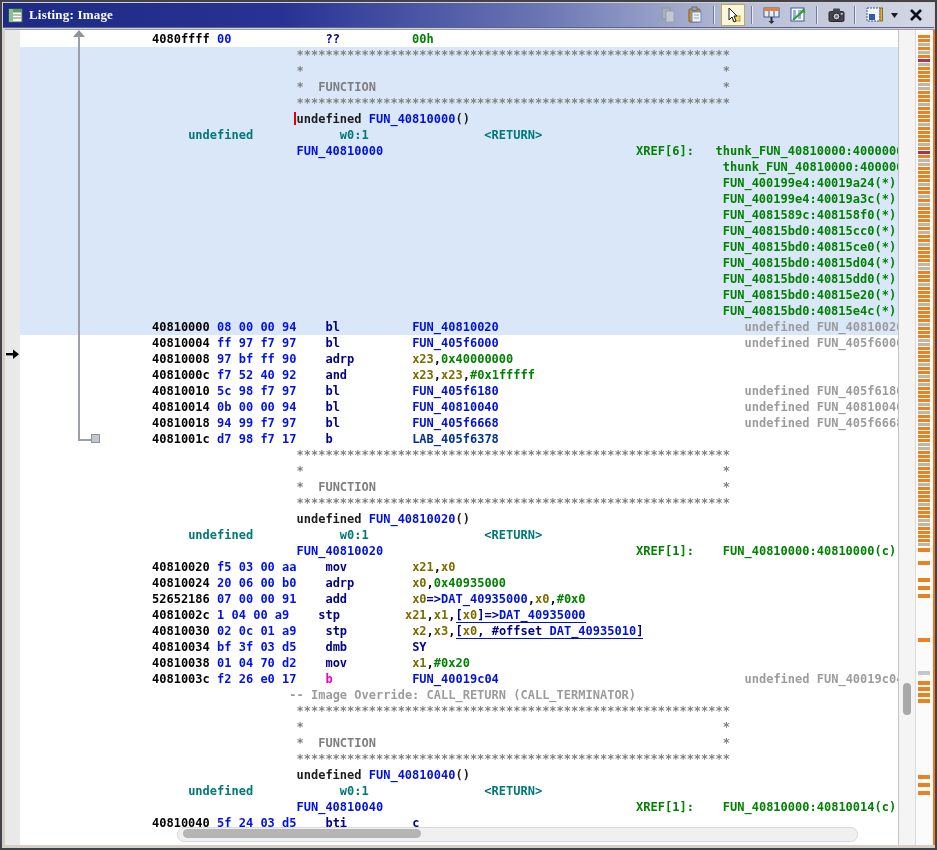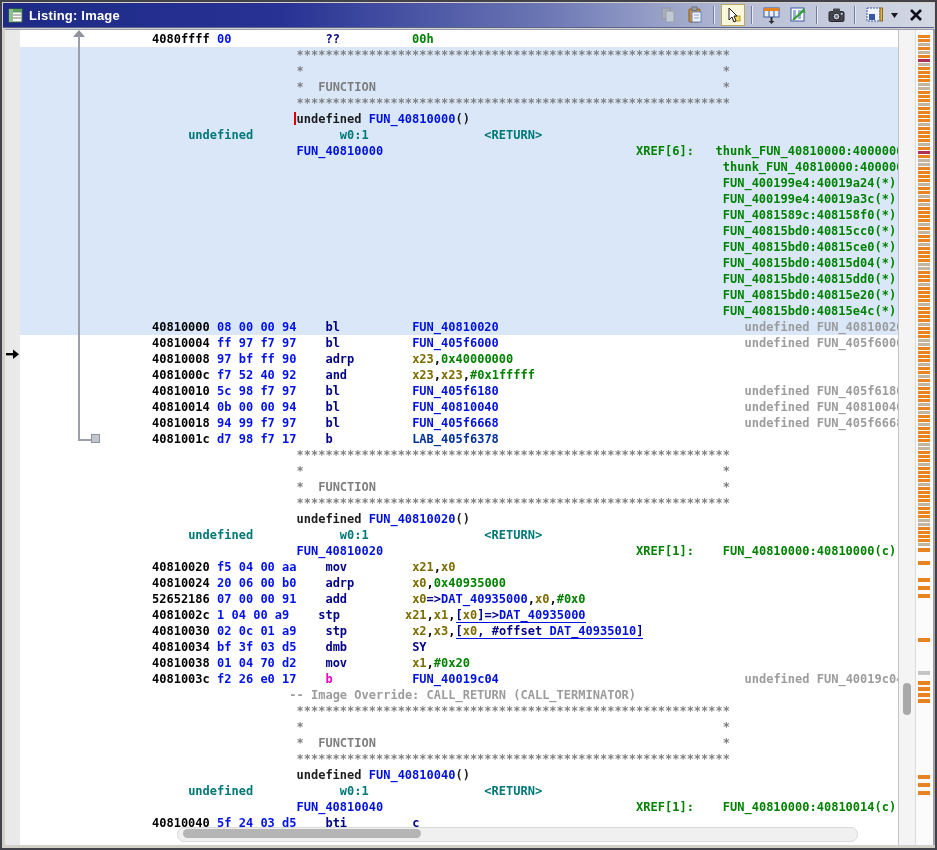--- a/index.html
+++ b/index.html
@@ -2,28 +2,28 @@
 <html><head>
 <meta charset="utf-8">
 <style>
   html,body{margin:0;padding:0;background:#888;}
   #window{position:relative;width:937px;height:850px;background:#d4d0c8;
     border:2px solid #42424a;box-sizing:border-box;overflow:hidden;
     font-family:"Liberation Sans",sans-serif;}
   
   #titlebar{position:absolute;left:1px;top:1px;right:1px;height:24px;
     background:linear-gradient(to right,#1e2a86 0%,#273294 30%,#6b76b4 58%,#b9c0d6 80%,#d3d8e4 100%);
-    display:flex;align-items:center;border-bottom:1px solid #5a6290;}
+    display:flex;align-items:center;border-bottom:1px solid #5a6290;font-family:Liberation Serif, serif;}
   #title-text{color:#ffffff;font-size:13px;font-weight:bold;margin-left:6px;letter-spacing:.2px;}
   #tb-icons{margin-left:auto;display:flex;align-items:center;gap:3px;padding-right:6px;}
   .tbtn{width:22px;height:20px;display:flex;align-items:center;justify-content:center;border:1px solid transparent;}
   .tbtn.sel{background:#faf6dc;border:1px solid #b9ab5e;}
   .tsep{width:1px;height:18px;background:#707ca0;border-right:1px solid #e6eaf2;margin:0 3px;}
   
-  #main{position:absolute;left:3px;top:27px;width:931px;height:817px;background:#a3a3a3;
+  #main{position:absolute;left:3px;top:27px;width:931px;height:817px;background:#f97316;
     border-top:1px solid #9aa0b4;box-sizing:border-box;}
   #left-margin{position:absolute;left:0;top:0;width:15px;height:100%;background:#e9e9e9;border-right:1px solid #d6d6d6;}
   #viewport{position:absolute;left:15px;top:0;width:878px;height:100%;overflow:hidden;background:#fff;border-right:1px solid #c4c4c4;}
   #rows{position:absolute;left:0;top:1px;width:1500px;
     font-family:"DejaVu Sans Mono",monospace;font-size:12px;font-weight:bold;line-height:16px;}
   .row{height:16px;white-space:pre;padding-left:132px;}
   .row.hl{background:#d9e7f9;}
   
   .a{color:#000000}.b{color:#0011ee}.mn{color:#000089}.mb{color:#ef00c8}
   .r{color:#7d6b00}.c{color:#008200}.f{color:#0011dd}.l{color:#00309a}
@@ -175,21 +175,21 @@
           <div class="row"><span class="a">40810014</span> <span class="b">0b 00 00 94</span>    <span class="mn">bl</span>          <span class="f">FUN_40810040</span>                                  <span class="g">undefined FUN_40810040()</span></div>
           <div class="row"><span class="a">40810018</span> <span class="b">94 99 f7 97</span>    <span class="mn">bl</span>          <span class="f">FUN_405f6668</span>                                  <span class="g">undefined FUN_405f6668()</span></div>
           <div class="row"><span class="a">4081001c</span> <span class="b">d7 98 f7 17</span>    <span class="mn">b</span>           <span class="l">LAB_405f6378</span></div>
           <div class="row">                    <span class="cm">************************************************************</span></div>
           <div class="row">                    <span class="cm">*</span>                                                          <span class="cm">*</span></div>
           <div class="row">                    <span class="cm">*</span>  <span class="cm">FUNCTION</span>                                                <span class="cm">*</span></div>
           <div class="row">                    <span class="cm">************************************************************</span></div>
           <div class="row">                    <span class="k">undefined </span><span class="f">FUN_40810020</span><span class="k">()</span></div>
           <div class="row">     <span class="t">undefined</span>            <span class="t">w0:1</span>                <span class="t">&lt;RETURN&gt;</span></div>
           <div class="row">                    <span class="f">FUN_40810020</span>                                   <span class="x">XREF[1]:</span>    <span class="x">FUN_40810000:40810000(c)</span></div>
-          <div class="row"><span class="a">40810020</span> <span class="b">f5 04 00 aa</span>    <span class="mn">mov</span>         <span class="r">x21</span><span class="p">,</span><span class="r">x0</span></div>
+          <div class="row"><span class="a">40810020</span> <span class="b">f5 03 00 aa</span>    <span class="mn">mov</span>         <span class="r">x21</span><span class="p">,</span><span class="r">x0</span></div>
           <div class="row"><span class="a">40810024</span> <span class="b">20 06 00 b0</span>    <span class="mn">adrp</span>        <span class="r">x0</span><span class="p">,</span><span class="c">0x40935000</span></div>
           <div class="row"><span class="a">52652186</span> <span class="b">07 00 00 91</span>    <span class="mn">add</span>         <span class="r">x0</span><span class="o">=&gt;</span><span class="f">DAT_40935000</span><span class="p">,</span><span class="r">x0</span><span class="p">,</span><span class="c">#0x0</span></div>
           <div class="row"><span class="a">4081002c</span> <span class="b">1 04 00 a9</span>    <span class="mn">stp</span>         <span class="r">x21</span><span class="p">,</span><span class="r">x1</span><span class="p">,</span><span class="o u">[</span><span class="r u">x0</span><span class="o u">]</span><span class="o u">=&gt;</span><span class="f u">DAT_40935000</span></div>
           <div class="row"><span class="a">40810030</span> <span class="b">02 0c 01 a9</span>    <span class="mn">stp</span>         <span class="r">x2</span><span class="p">,</span><span class="r">x3</span><span class="p">,</span><span class="o u">[</span><span class="r u">x0</span><span class="o u">, </span><span class="o u">#offset </span><span class="f u">DAT_40935010</span><span class="o u">]</span></div>
           <div class="row"><span class="a">40810034</span> <span class="b">bf 3f 03 d5</span>    <span class="mn">dmb</span>         <span class="o">SY</span></div>
           <div class="row"><span class="a">40810038</span> <span class="b">01 04 70 d2</span>    <span class="mn">mov</span>         <span class="r">x1</span><span class="p">,</span><span class="c">#0x20</span></div>
           <div class="row"><span class="a">4081003c</span> <span class="b">f2 26 e0 17</span>    <span class="mb">b</span>           <span class="f">FUN_40019c04</span>                                  <span class="g">undefined FUN_40019c04()</span></div>
           <div class="row">                   <span class="g">-- Image Override: CALL_RETURN (CALL_TERMINATOR)</span></div>
           <div class="row">                    <span class="cm">************************************************************</span></div>
           <div class="row">                    <span class="cm">*</span>                                                          <span class="cm">*</span></div>

